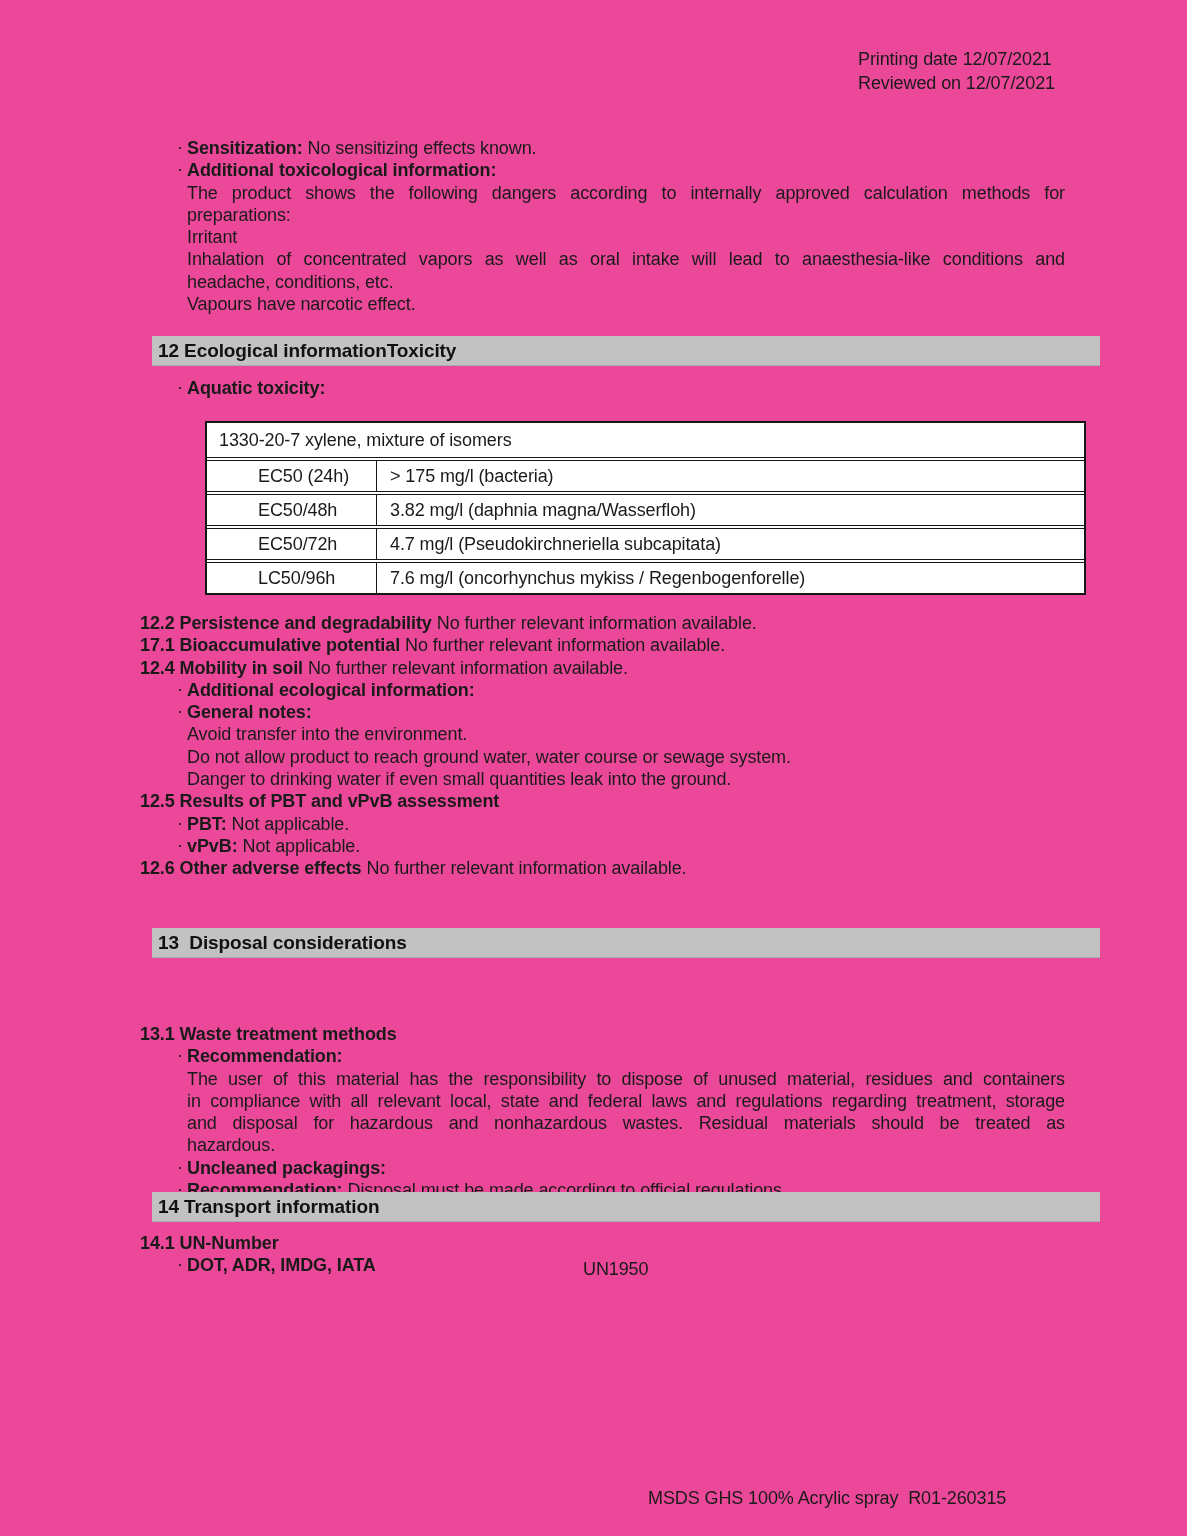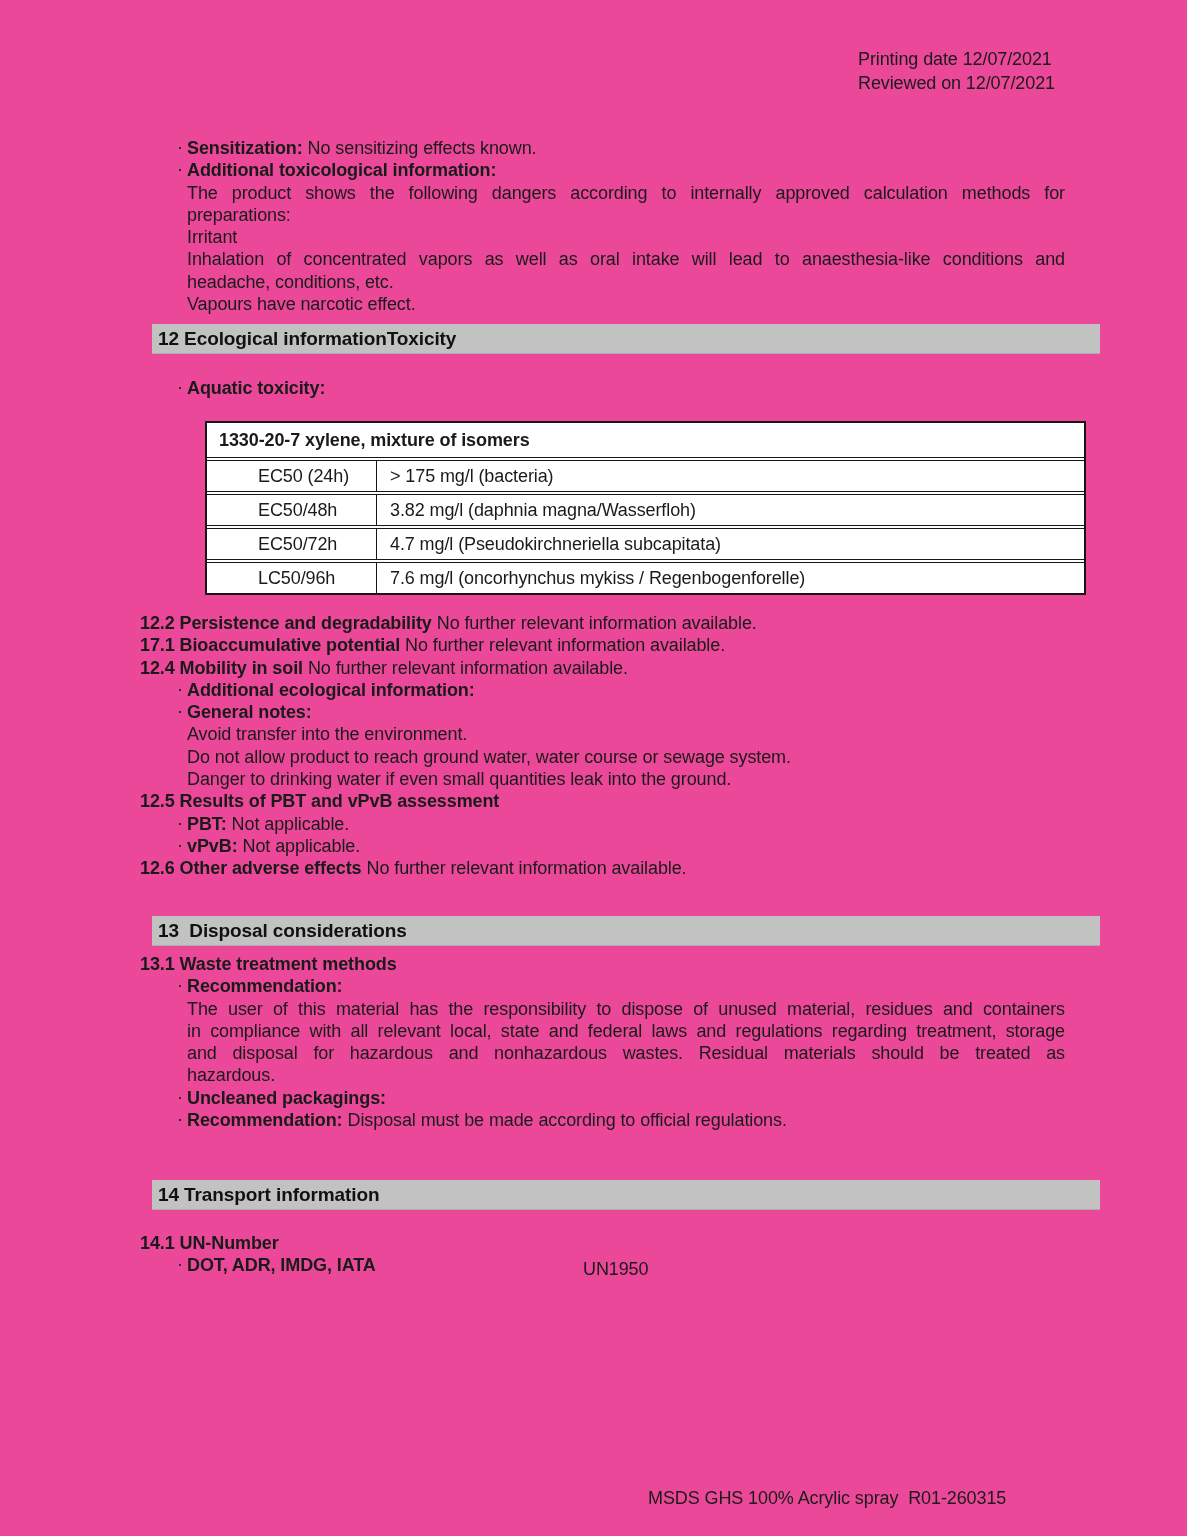--- a/index.html
+++ b/index.html
@@ -21,29 +21,29 @@
   .bullet-line { position:relative; padding-left:47px; }
   .dot { position:absolute; left:37px; top:-1px; font-weight:normal; }
   .plain { padding-left:47px; }
   .just { white-space:normal; text-align:justify; text-align-last:justify; width:925px; }
   .print-header { left:858px; top:47px; }
   .print-header .line { line-height:24px; }
   .bar {
     position:absolute; left:152px; width:948px; height:30px;
     background:#c2c2c2; border-bottom:1px solid #adadad;
     display:flex; align-items:center; padding-left:6px;
-    font-size:19px; font-weight:bold; white-space:pre-wrap; color:#111;
+    font-size:19px; font-weight:bold; white-space:pre-wrap; color:#111;margin-top:12px;
   }
   .tox-table {
     position:absolute; left:205px; top:421px; width:881px;
     border:2px solid #161616; background:#fff;
   }
   .t-head {
     height:34px; display:flex; align-items:center;
-    padding-left:12px; font-weight:bold; font-size:18px; white-space:nowrap;
+    padding-left:12px; font-weight:normal; font-size:18px; white-space:nowrap;
   }
   .t-row { display:flex; height:34px; border-top:4px double #161616; font-size:18px;padding-left:39px; }
   .t-param { width:131px; border-right:1px solid #161616; display:flex; align-items:center; padding-left:12px; white-space:nowrap; }
   .t-value { flex:1; display:flex; align-items:center; padding-left:13px; white-space:nowrap; }
   .un-value { position:absolute; left:443px; top:4px; font-weight:normal; }
   .footer-line { left:648px; top:1487px; white-space:pre-wrap; }
 </style>
 </head>
 <body>
 
@@ -134,21 +134,21 @@
     </div>
     <div class="line">
       <span class="lbl">12.6 Other adverse effects</span><span>No further relevant information available.</span>
     </div>
   </div>
 
   <div class="bar" style="top:916px">
     <span>13  Disposal considerations</span>
   </div>
 
-  <div class="abs content-block" style="top:953px">
+  <div class="abs content-block" style="top:1023px">
     <div class="line b">13.1 Waste treatment methods</div>
     <div class="line bullet-line">
       <span class="dot">·</span>
       <span class="b">Recommendation:</span>
     </div>
     <div class="line plain just">The user of this material has the responsibility to dispose of unused material, residues and containers</div>
     <div class="line plain just">in compliance with all relevant local, state and federal laws and regulations regarding treatment, storage</div>
     <div class="line plain just">and disposal for hazardous and nonhazardous wastes. Residual materials should be treated as</div>
     <div class="line plain">hazardous.</div>
     <div class="line bullet-line">

